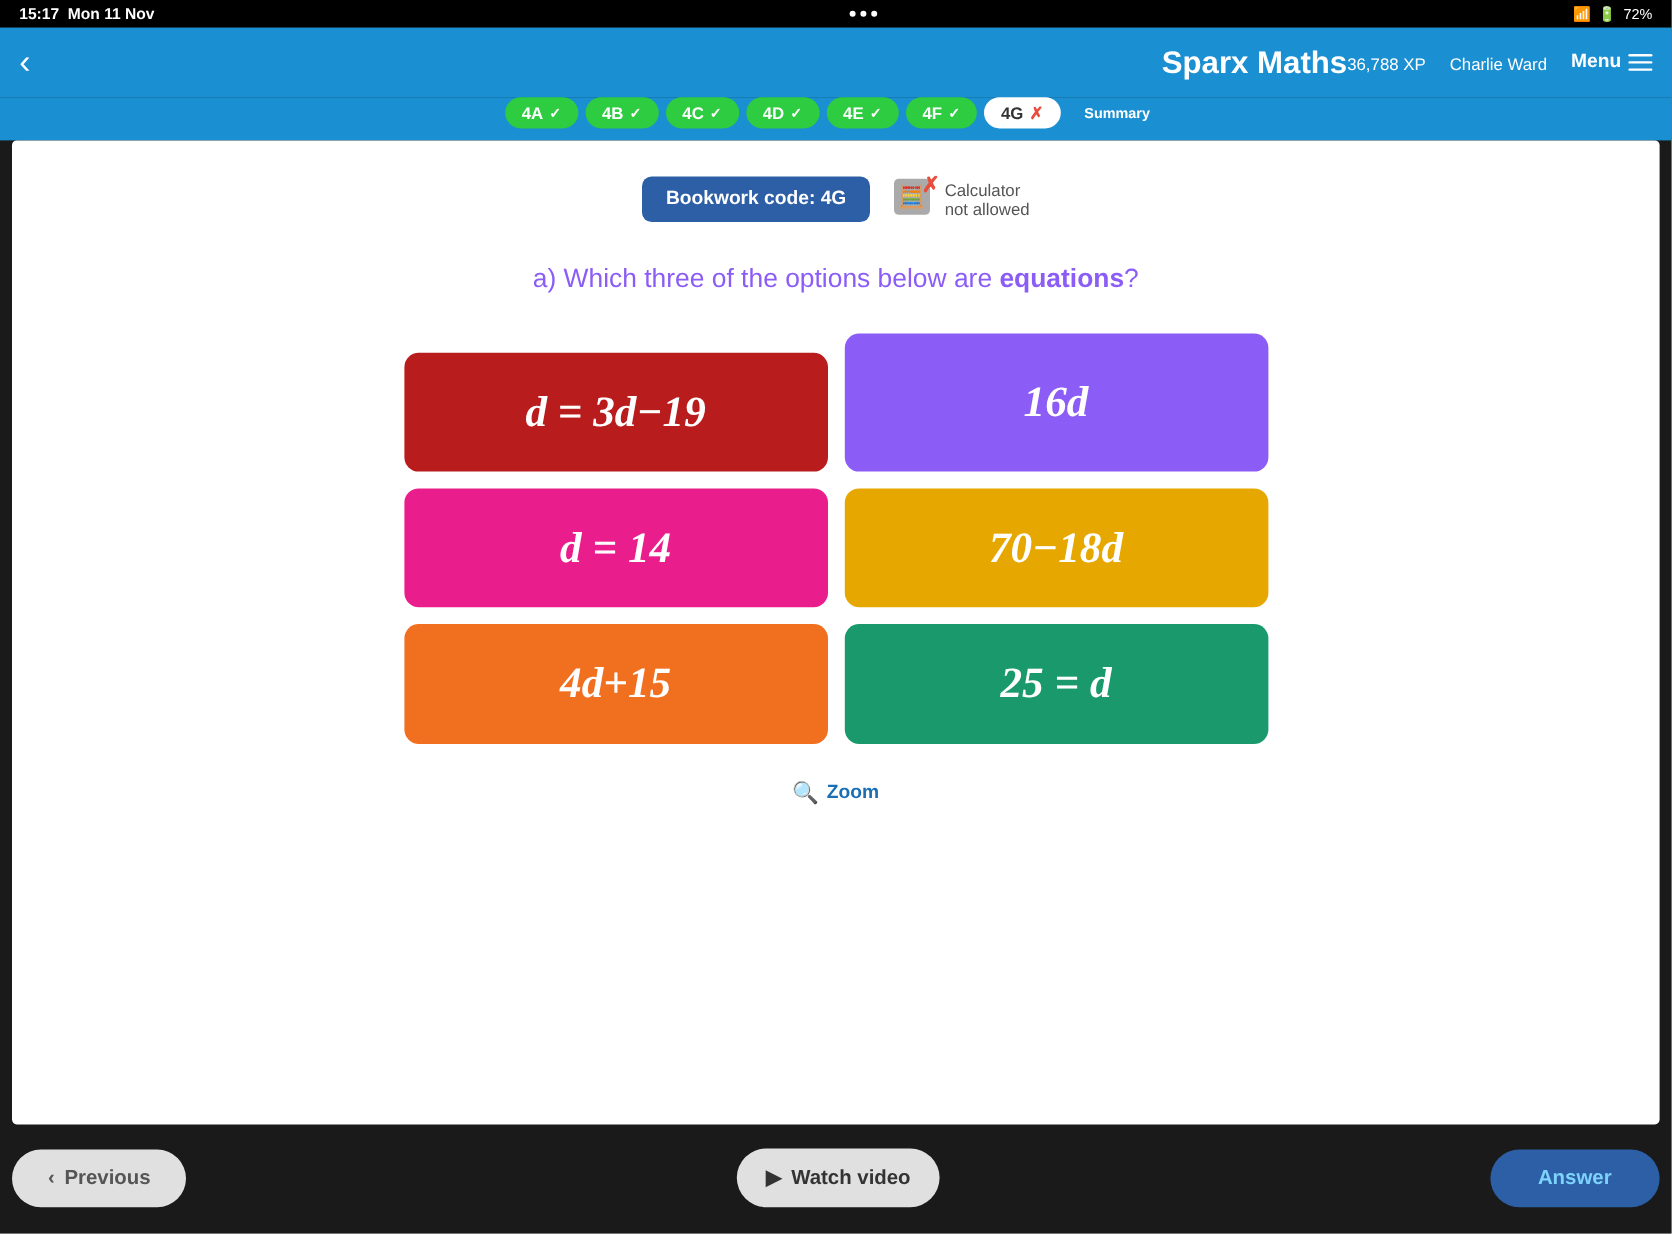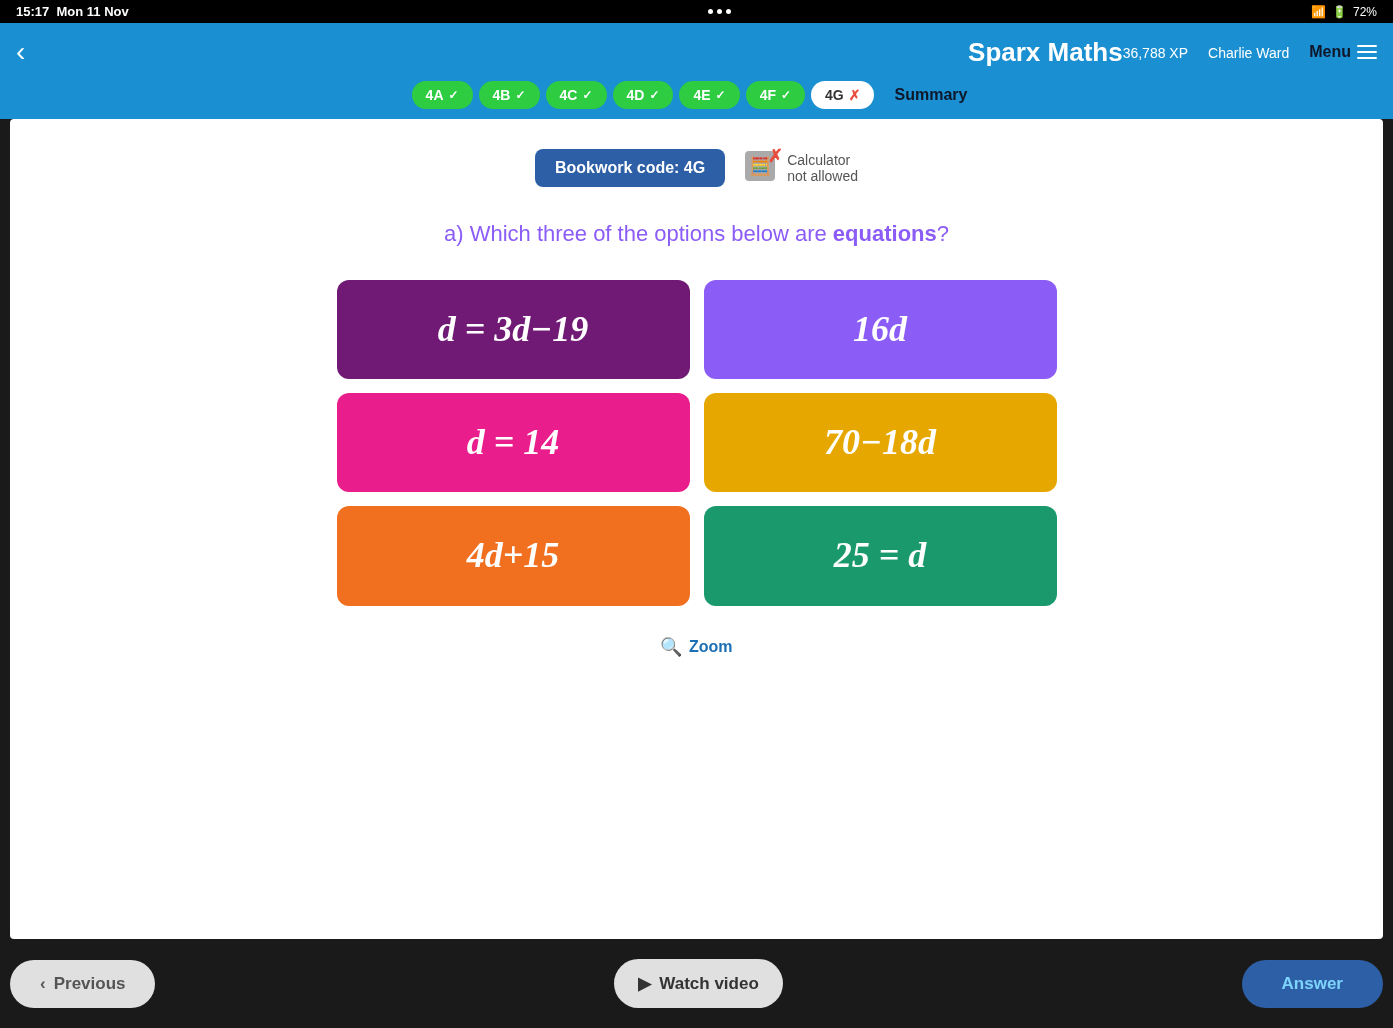--- a/index.html
+++ b/index.html
@@ -59,21 +59,21 @@
     }
     .xp-info { font-weight: 500; }
     .user-name { font-weight: 500; }
     .menu-btn {
       display: flex;
       align-items: center;
       gap: 6px;
       font-size: 16px;
       font-weight: 600;
       cursor: pointer;
-      color: #0f172a;
+      color: #ffffff;
     }
     .menu-lines {
       display: flex;
       flex-direction: column;
       gap: 4px;
     }
     .menu-line {
       width: 20px;
       height: 2px;
       background: #fff;
@@ -103,22 +103,22 @@
     .tab-completed {
       background: #2ecc40;
     }
     .tab-active-wrong {
       background: #fff;
       color: #333;
     }
     .tab-active-wrong .tab-x { color: #e74c3c; font-weight: 700; }
     .tab-summary {
       background: transparent;
-      color: #0f172a;
-      font-size: 16px;
+      color: #ffffff;
+      font-size: 12px;
       font-weight: 700;
     }
     .check-icon { font-size: 12px; }
 
     
     .main-content {
       background: #fff;
       margin: 0 10px;
       border-radius: 4px;
       padding: 30px 70px 20px;
@@ -205,21 +205,21 @@
       padding: 28px 20px;
       font-size: 36px;
       font-style: italic;
       font-weight: 700;
       color: #fff;
       cursor: pointer;
       text-align: center;
       line-height: 1.2;
       font-family: Georgia, 'Times New Roman', serif;
     }
-    .opt-blue { background: #701a75; }
+    .opt-blue { background: #b91c1c; margin-top: 16px; }
     .opt-purple { background: #8b5cf6; }
     .opt-pink { background: #e91e8c; }
     .opt-yellow { background: #e6a800; }
     .opt-orange { background: #f07020; }
     .opt-green { background: #1a9a6c; }
 
     
     .zoom-bar {
       display: flex;
       justify-content: center;

